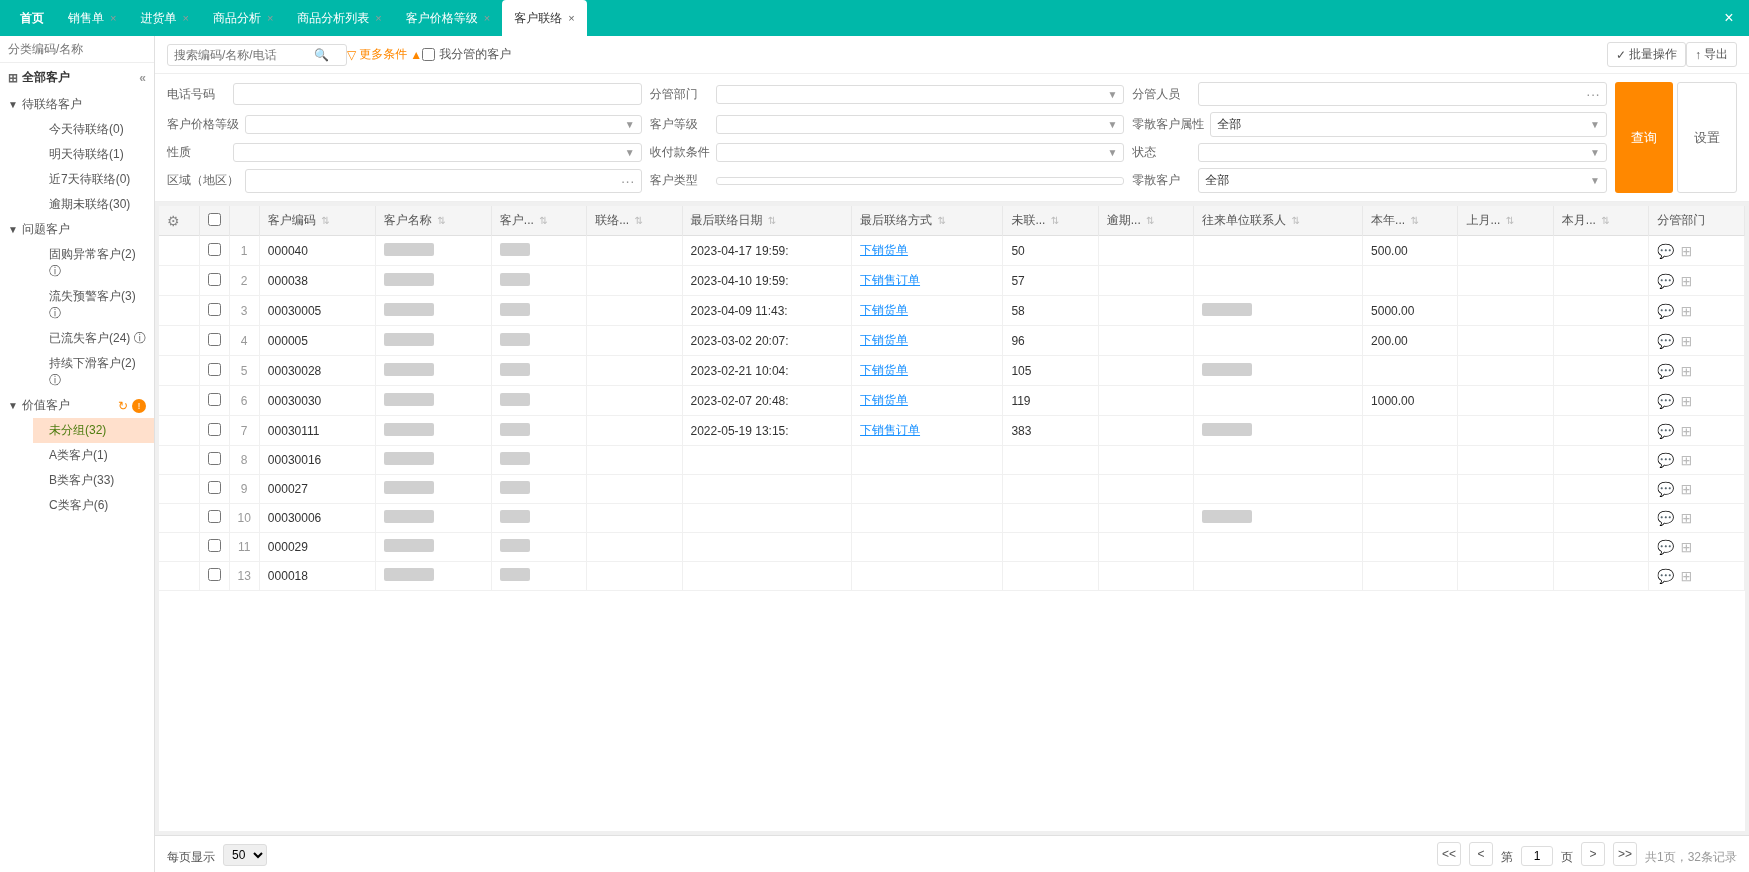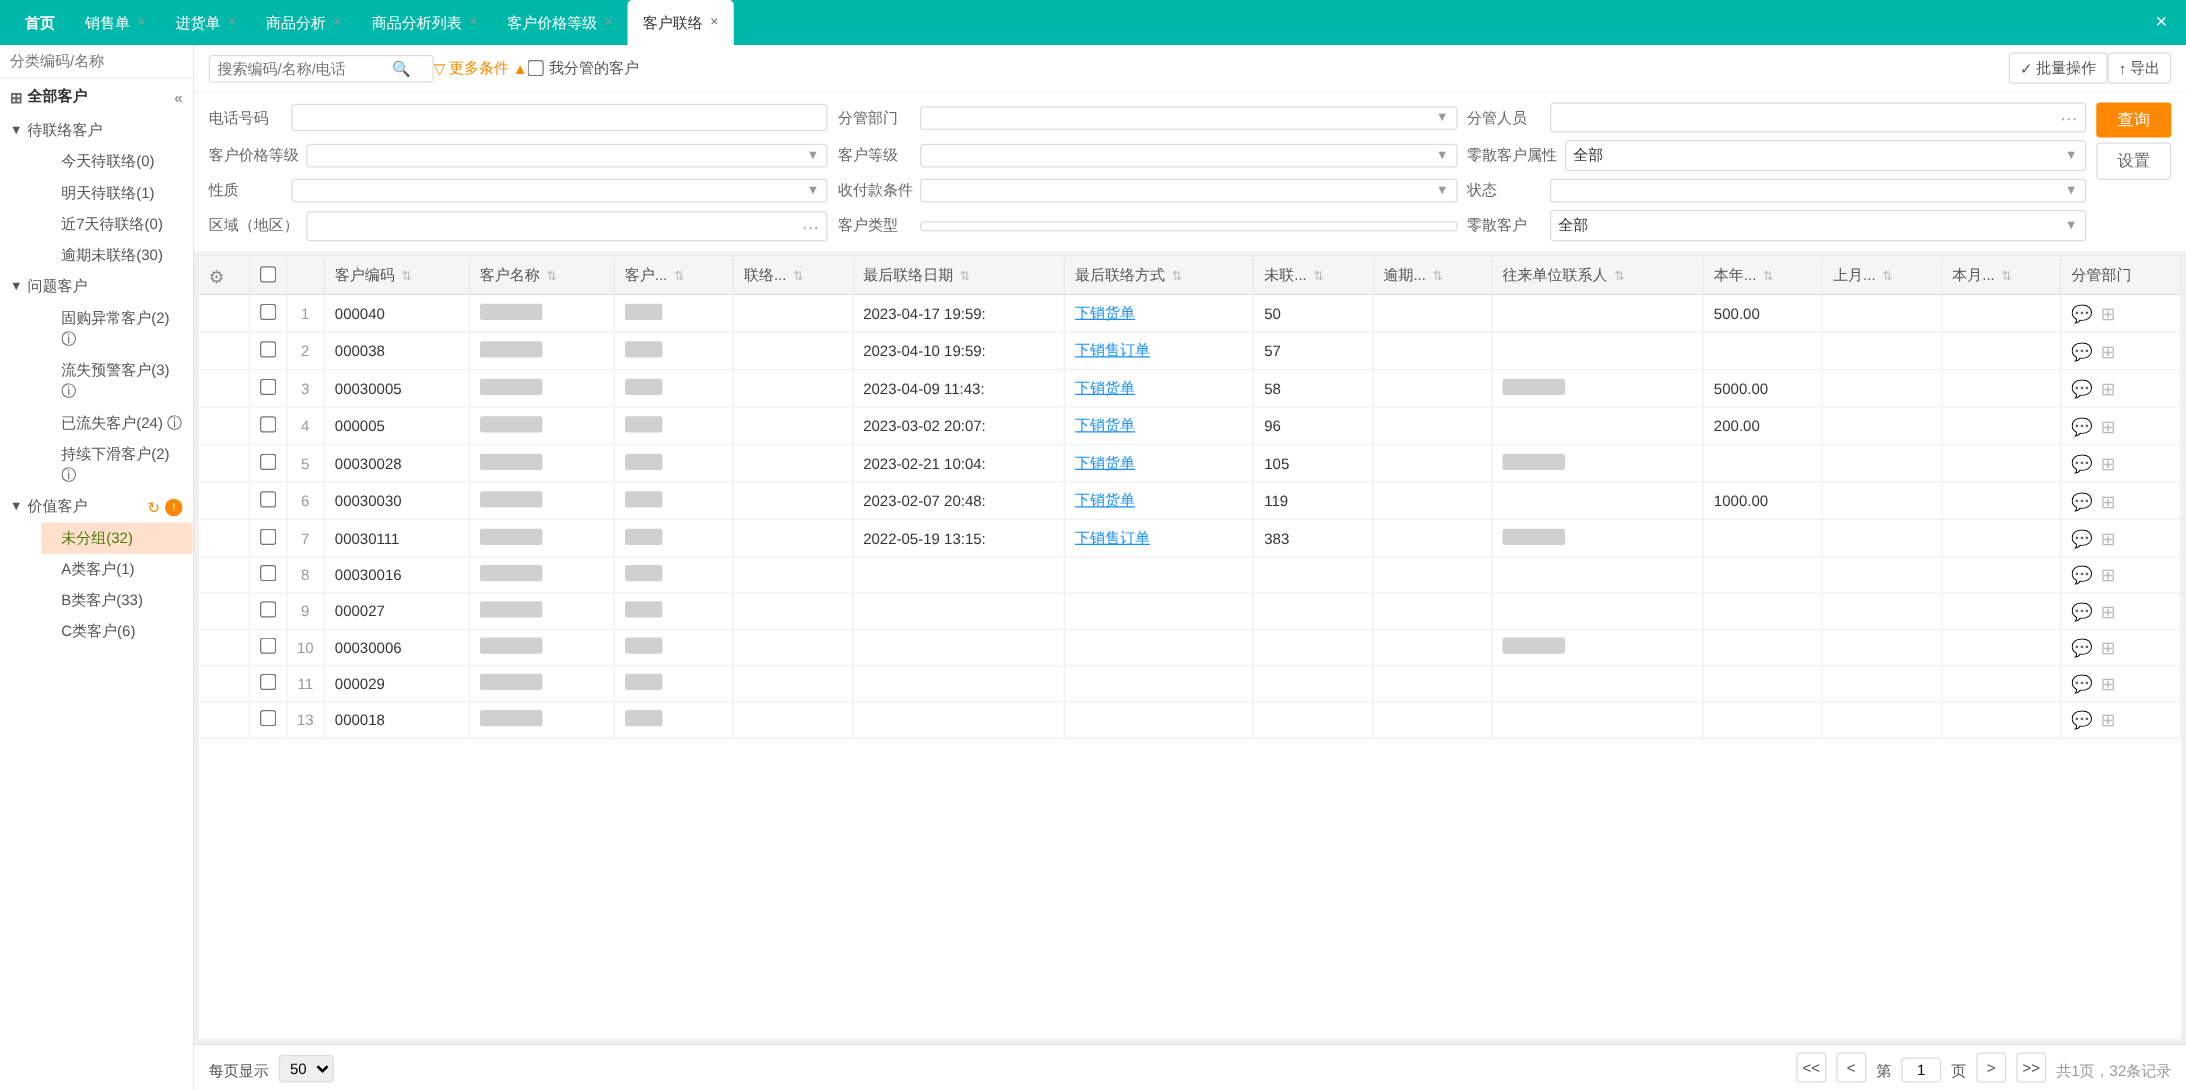--- a/index.html
+++ b/index.html
@@ -251,21 +251,21 @@
       background: white;
       color: #666;
       border: 1px solid #ddd;
       padding: 5px 16px;
       border-radius: 3px;
       cursor: pointer;
       font-size: 13px;
     }
     .filter-actions {
       display: flex;
-      flex-direction: column;
+      flex-direction: row;
       gap: 4px;
       margin-left: 8px;
     }
 
     
     .table-area {
       flex: 1;
       overflow: auto;
       background: white;
       margin: 4px;

